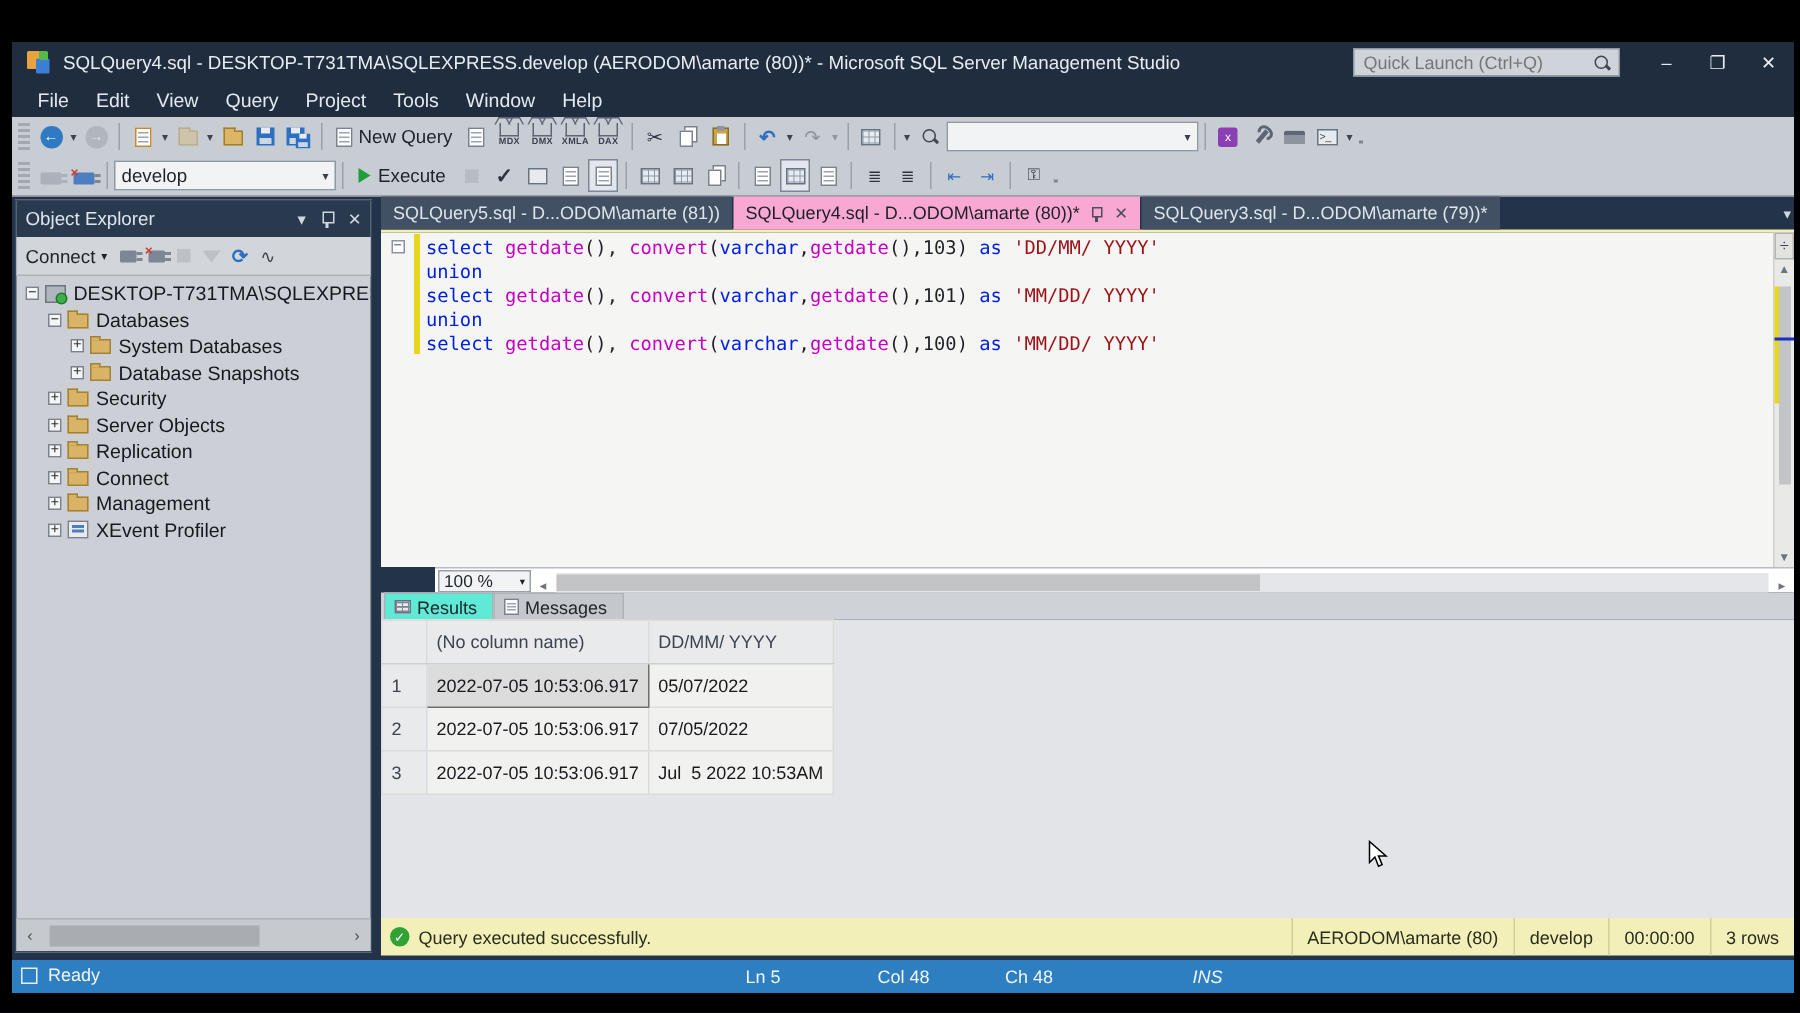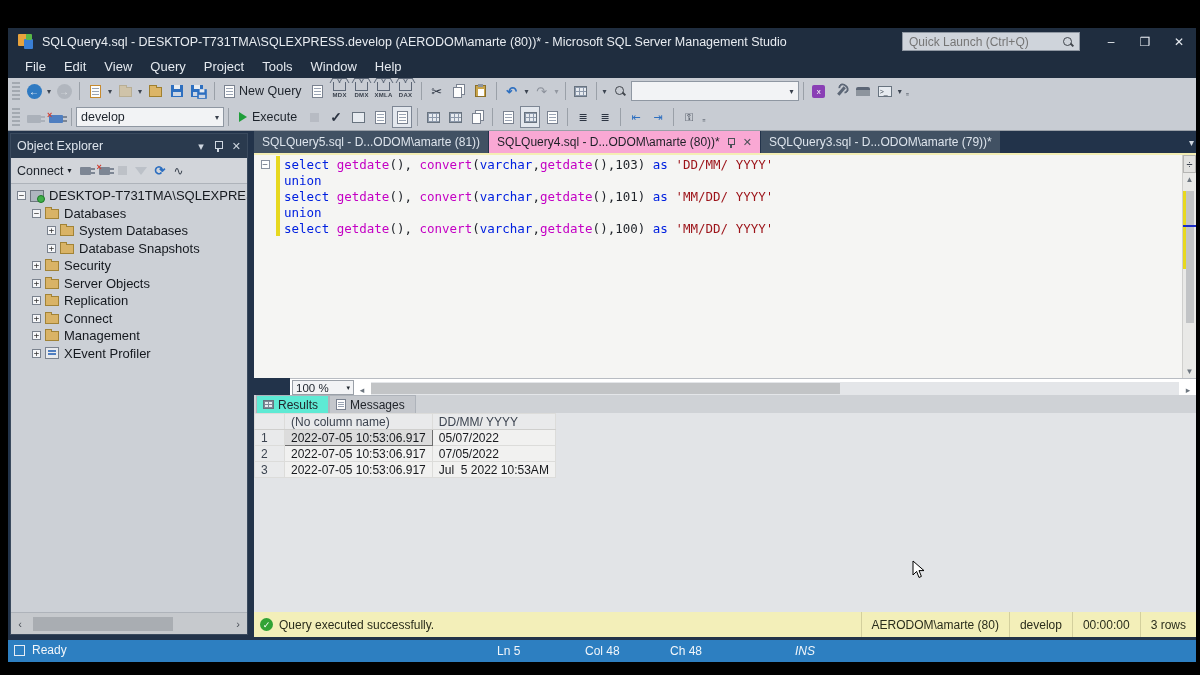--- a/index.html
+++ b/index.html
@@ -165,21 +165,21 @@
   .rtab.active { background:#5eead4; }
   .ri-grid { width:11px; height:9px; background:
       linear-gradient(#7c8796 1px, transparent 1px) 0 0/100% 3px,
       linear-gradient(90deg,#7c8796 1px, transparent 1px) 0 0/4px 100%, #e7ebf0; border:1px solid #68737f;}
   .ri-msg { width:10px; height:11px; background:#fdfdfd; border:1px solid #7a8290; position:relative;}
   .ri-msg::before{content:"";position:absolute;left:1px;top:2px;right:1px;height:1px;background:#9aa4b4;box-shadow:0 2px 0 #9aa4b4,0 4px 0 #9aa4b4;}
 
   .gridarea { flex:1; background:#e2e4e7; position:relative; font-size:12px; color:#17191d; }
   table.rgrid { border-collapse:collapse; background:#f1f1f0; }
   .rgrid th, .rgrid td { border:1px solid #dcdcda; font-weight:normal; text-align:left;
-                         padding:0 6px; height:16px; white-space:pre; }
+                         padding:0 6px; height:29px; white-space:pre; }
   .rgrid thead th { background:#e9eaeb; color:#3c4450; border-bottom:1px solid #cfcfcd; }
   .rgrid .rownum { width:30px; background:#e9eaeb; color:#3c4450; }
   .rgrid td.selected { background:#dcdcdc; border:1px solid #6e6e6e; }
 
   .querybar { height:25px; background:#f3efb9; display:flex; align-items:center; font-size:12px;
               color:#2a2d1c; padding-left:6px; }
   .qb-check { width:13px; height:13px; border-radius:50%; background:#31a335; color:#fff; font-size:9px;
               display:flex; align-items:center; justify-content:center; margin-right:6px; }
   .qb-right { margin-left:auto; display:flex; height:100%; align-items:center; }
   .qb-seg { padding:0 10px; border-left:1px solid #d3cf9d; height:100%; display:flex; align-items:center; }

